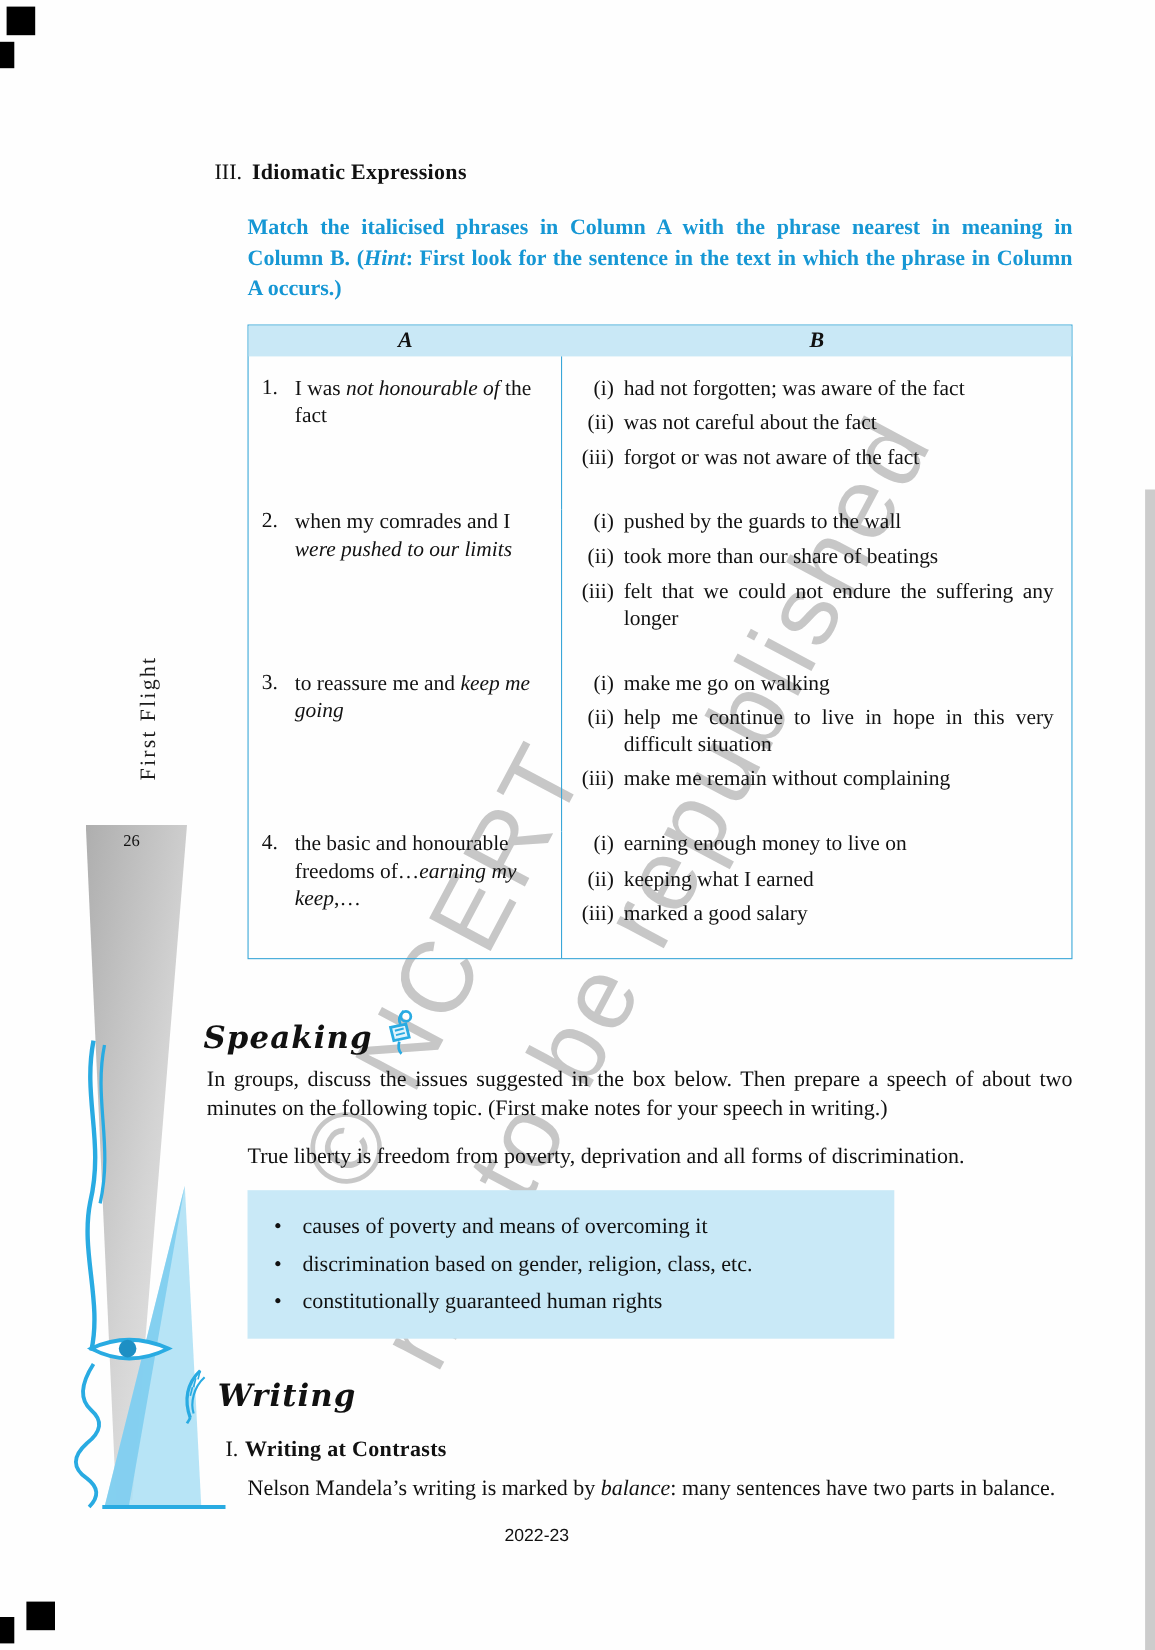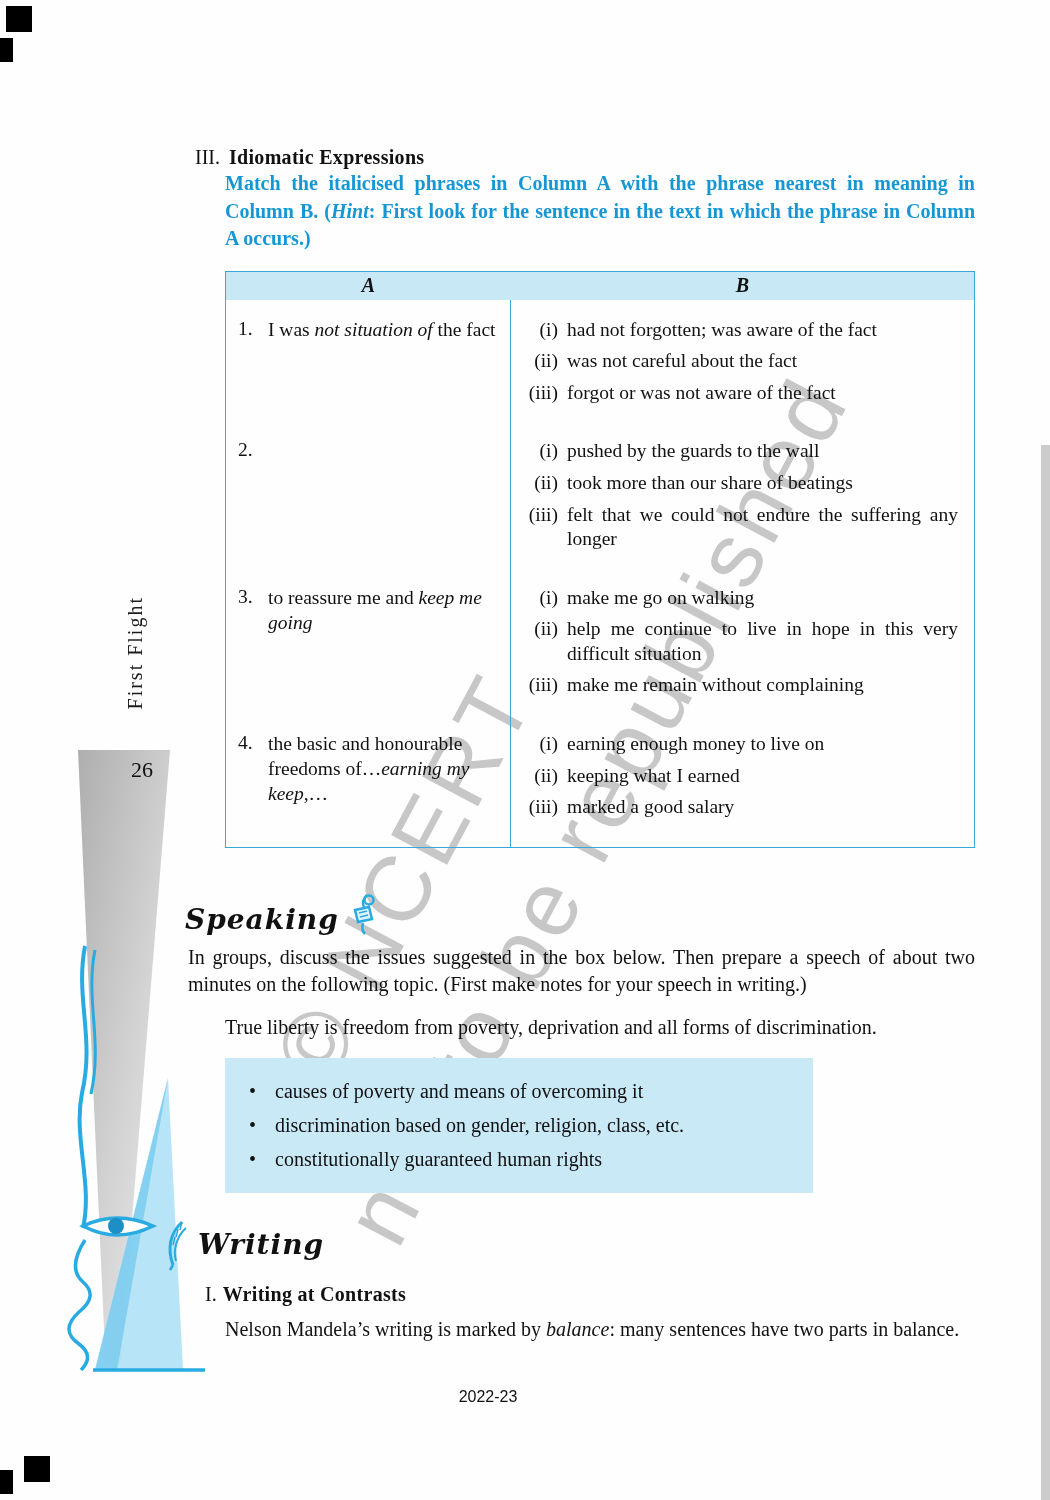--- a/index.html
+++ b/index.html
@@ -32,32 +32,32 @@
     position:absolute; left:124px; top:596px; z-index:2;
     writing-mode:vertical-rl; transform:rotate(180deg);
     font-size:20px; letter-spacing:2px; color:#1c1c1c;
   }
   .wedge {
     position:absolute; left:78px; top:750px; width:92px; height:614px; z-index:1;
     background:linear-gradient(100deg,#9a9a9a 0%,#c9c9c9 55%,#e9e9e9 100%);
     clip-path:polygon(0 0,100% 0,46% 100%,30% 100%);
     opacity:.8;
   }
-  .pagenum { position:absolute; left:131px; top:757px; font-size:22px; z-index:2; }
+  .pagenum { position:absolute; left:112px; top:757px; font-size:15px; z-index:2; }
   .left-art { position:absolute; left:55px; top:928px; z-index:2; }
 
   
   .content { position:absolute; left:225px; top:146px; width:750px; z-index:2; }
 
   .sec-head { margin-left:-30px; font-size:20px; }
   .sec-head .numeral { margin-right:9px; }
   .sec-head .t { font-weight:bold; letter-spacing:.3px; }
 
   .instruction {
-    margin-top:1px; color:#1697d4; font-weight:bold;
+    margin-top:25px; color:#1697d4; font-weight:bold;
     font-size:20px; line-height:1.38; text-align:justify;
   }
   .it { font-style:italic; }
 
   
   .match-table { margin-top:18px; border:1.5px solid #3aa7d8; background:rgba(255,255,255,0.0); }
   .mt-head {
     display:grid; grid-template-columns:285px 1fr;
     background:#c9e8f6; padding:2px 0 3px;
     font-weight:bold; font-style:italic; font-size:20px;
@@ -140,39 +140,40 @@
 
     <div class="match-table">
       <div class="mt-head">
         <div>A</div>
         <div>B</div>
       </div>
       <div class="mt-body">
 
         <div class="ca first">
           <span class="num">1.</span>
-          <span class="atext"><span>I was </span><span class="it">not situation of</span><span> the fact</span></span>
+          <span class="atext"><span>I was </span><span class="it">not honourable of</span><span> the fact</span></span>
         </div>
         <div class="cb first">
           <div class="opt">
               <span class="ol">(i)</span>
               <span class="ot">had not forgotten; was aware of the fact</span>
             </div>
           <div class="opt">
               <span class="ol">(ii)</span>
               <span class="ot">was not careful about the fact</span>
             </div>
           <div class="opt">
               <span class="ol">(iii)</span>
               <span class="ot">forgot or was not aware of the fact</span>
             </div>
         </div>
 
         <div class="ca">
           <span class="num">2.</span>
+          <span class="atext"><span>when my comrades and I </span><span class="it">were pushed to our limits</span><span></span></span>
         </div>
         <div class="cb">
           <div class="opt">
               <span class="ol">(i)</span>
               <span class="ot">pushed by the guards to the wall</span>
             </div>
           <div class="opt">
               <span class="ol">(ii)</span>
               <span class="ot">took more than our share of beatings</span>
             </div>

